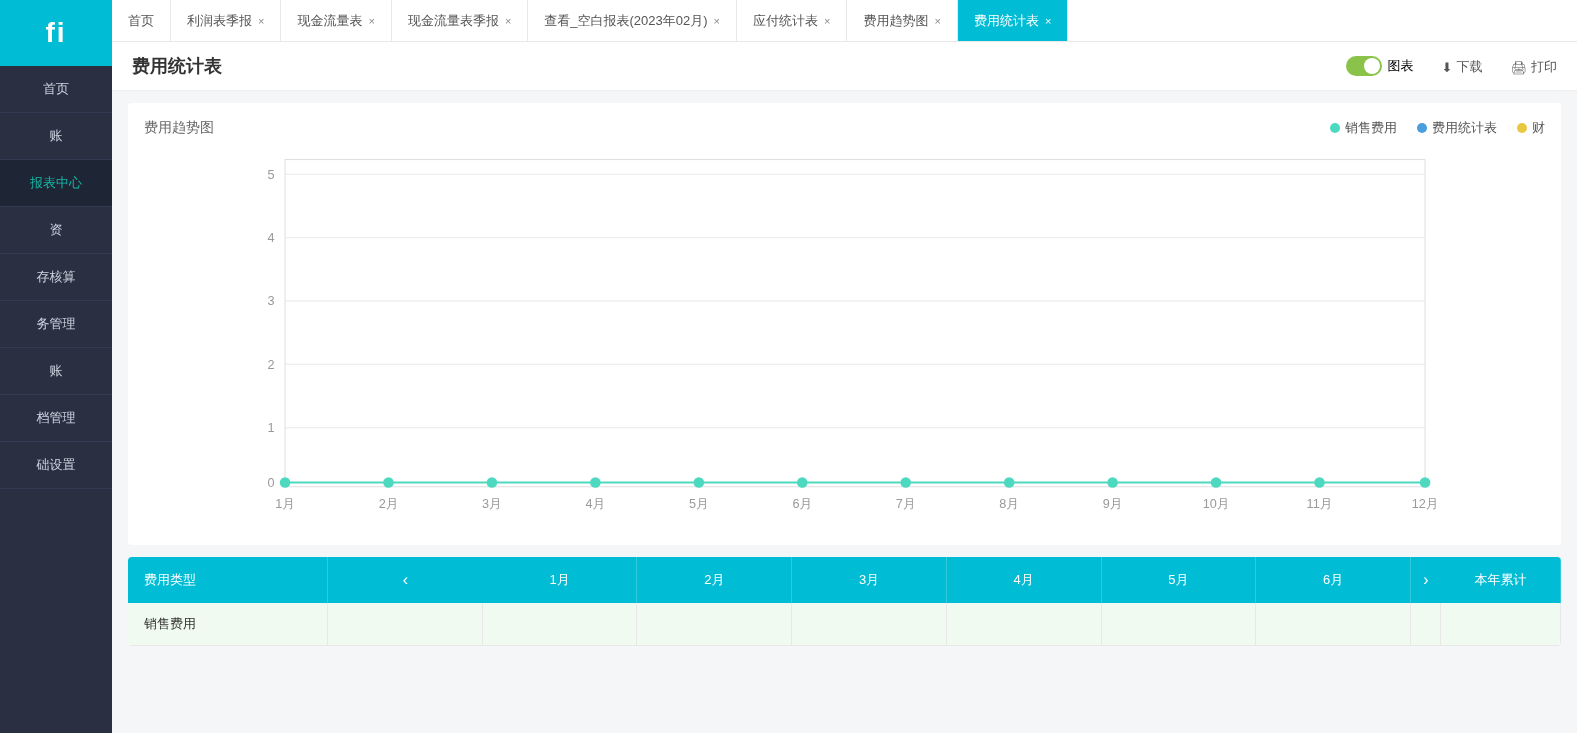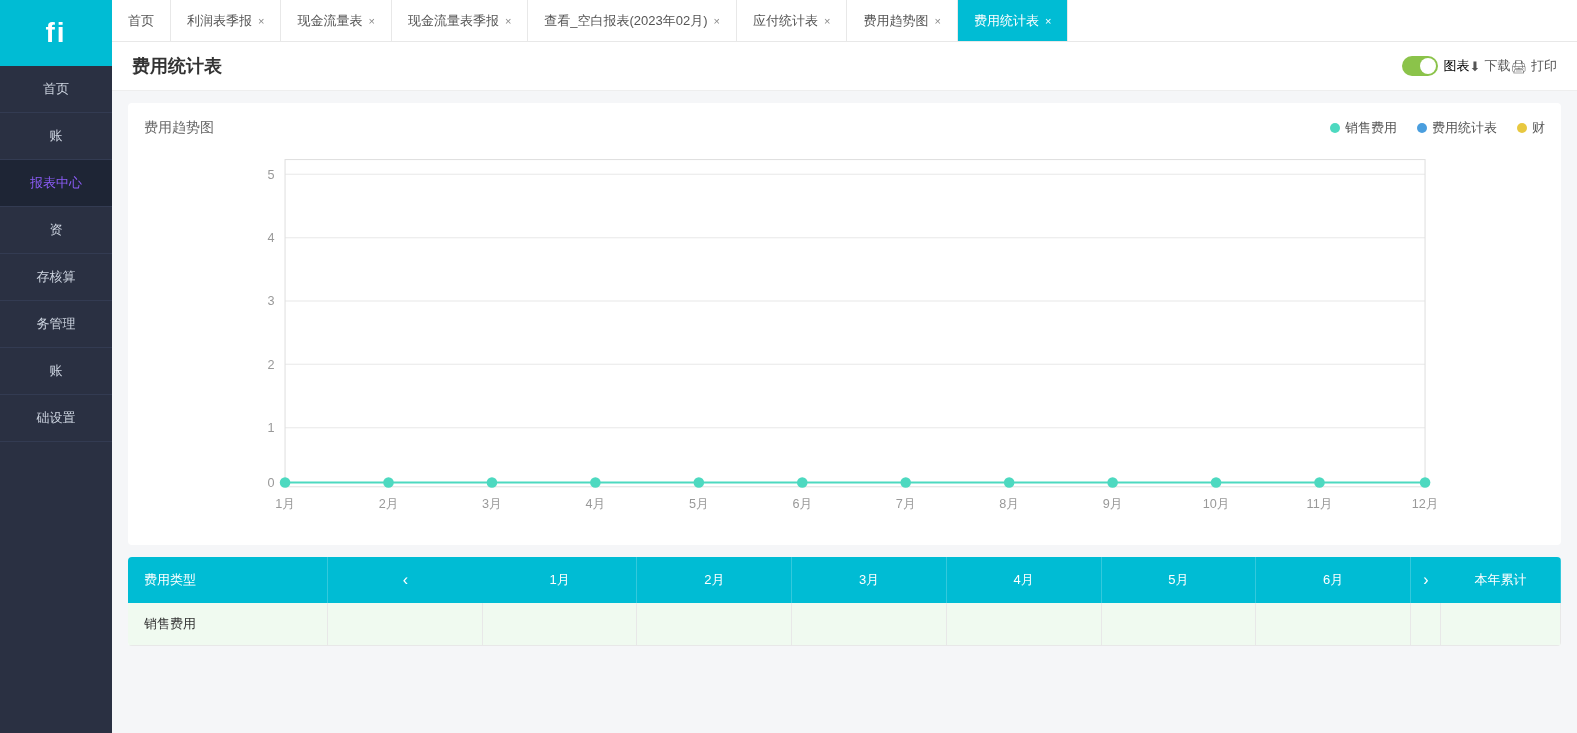--- a/index.html
+++ b/index.html
@@ -27,21 +27,21 @@
       letter-spacing: 2px;
     }
     .sidebar-item {
       padding: 14px 10px;
       text-align: center;
       font-size: 13px;
       cursor: pointer;
       border-bottom: 1px solid #333b52;
       color: #cdd4e0;
     }
-    .sidebar-item.active { background: #1e2535; color: #8b5cf6; }
+    .sidebar-item.active { background: #1e2535; color: #14b8a6; }
 
     
     .main {
       flex: 1;
       display: flex;
       flex-direction: column;
       overflow: hidden;
     }
 
     
@@ -96,22 +96,22 @@
       justify-content: space-between;
       border-bottom: 1px solid #eee;
     }
     .page-title {
       font-size: 18px;
       font-weight: bold;
       color: #333;
     }
     .header-actions {
       display: flex;
-      align-items: center;
-      gap: 0;
+      align-items: flex-end;
+      gap: 28px;
     }
     .toggle-wrap {
       display: flex;
       align-items: center;
       gap: 6px;
     }
     .toggle {
       width: 36px;
       height: 20px;
       background: #8bc34a;
@@ -234,20 +234,21 @@
 
 <nav class="sidebar">
   <div class="sidebar-logo">fi</div>
   <div class="sidebar-item">首页</div>
   <div class="sidebar-item">账</div>
   <div class="sidebar-item active">报表中心</div>
   <div class="sidebar-item">资</div>
   <div class="sidebar-item">存核算</div>
   <div class="sidebar-item">务管理</div>
   <div class="sidebar-item">账</div>
+  <div class="sidebar-item">档管理</div>
   <div class="sidebar-item">础设置</div>
 </nav>
 
 <div class="main">
 
   <div class="tab-bar">
     <div class="tab">
       <span>首页</span>
     </div>
     <div class="tab">

